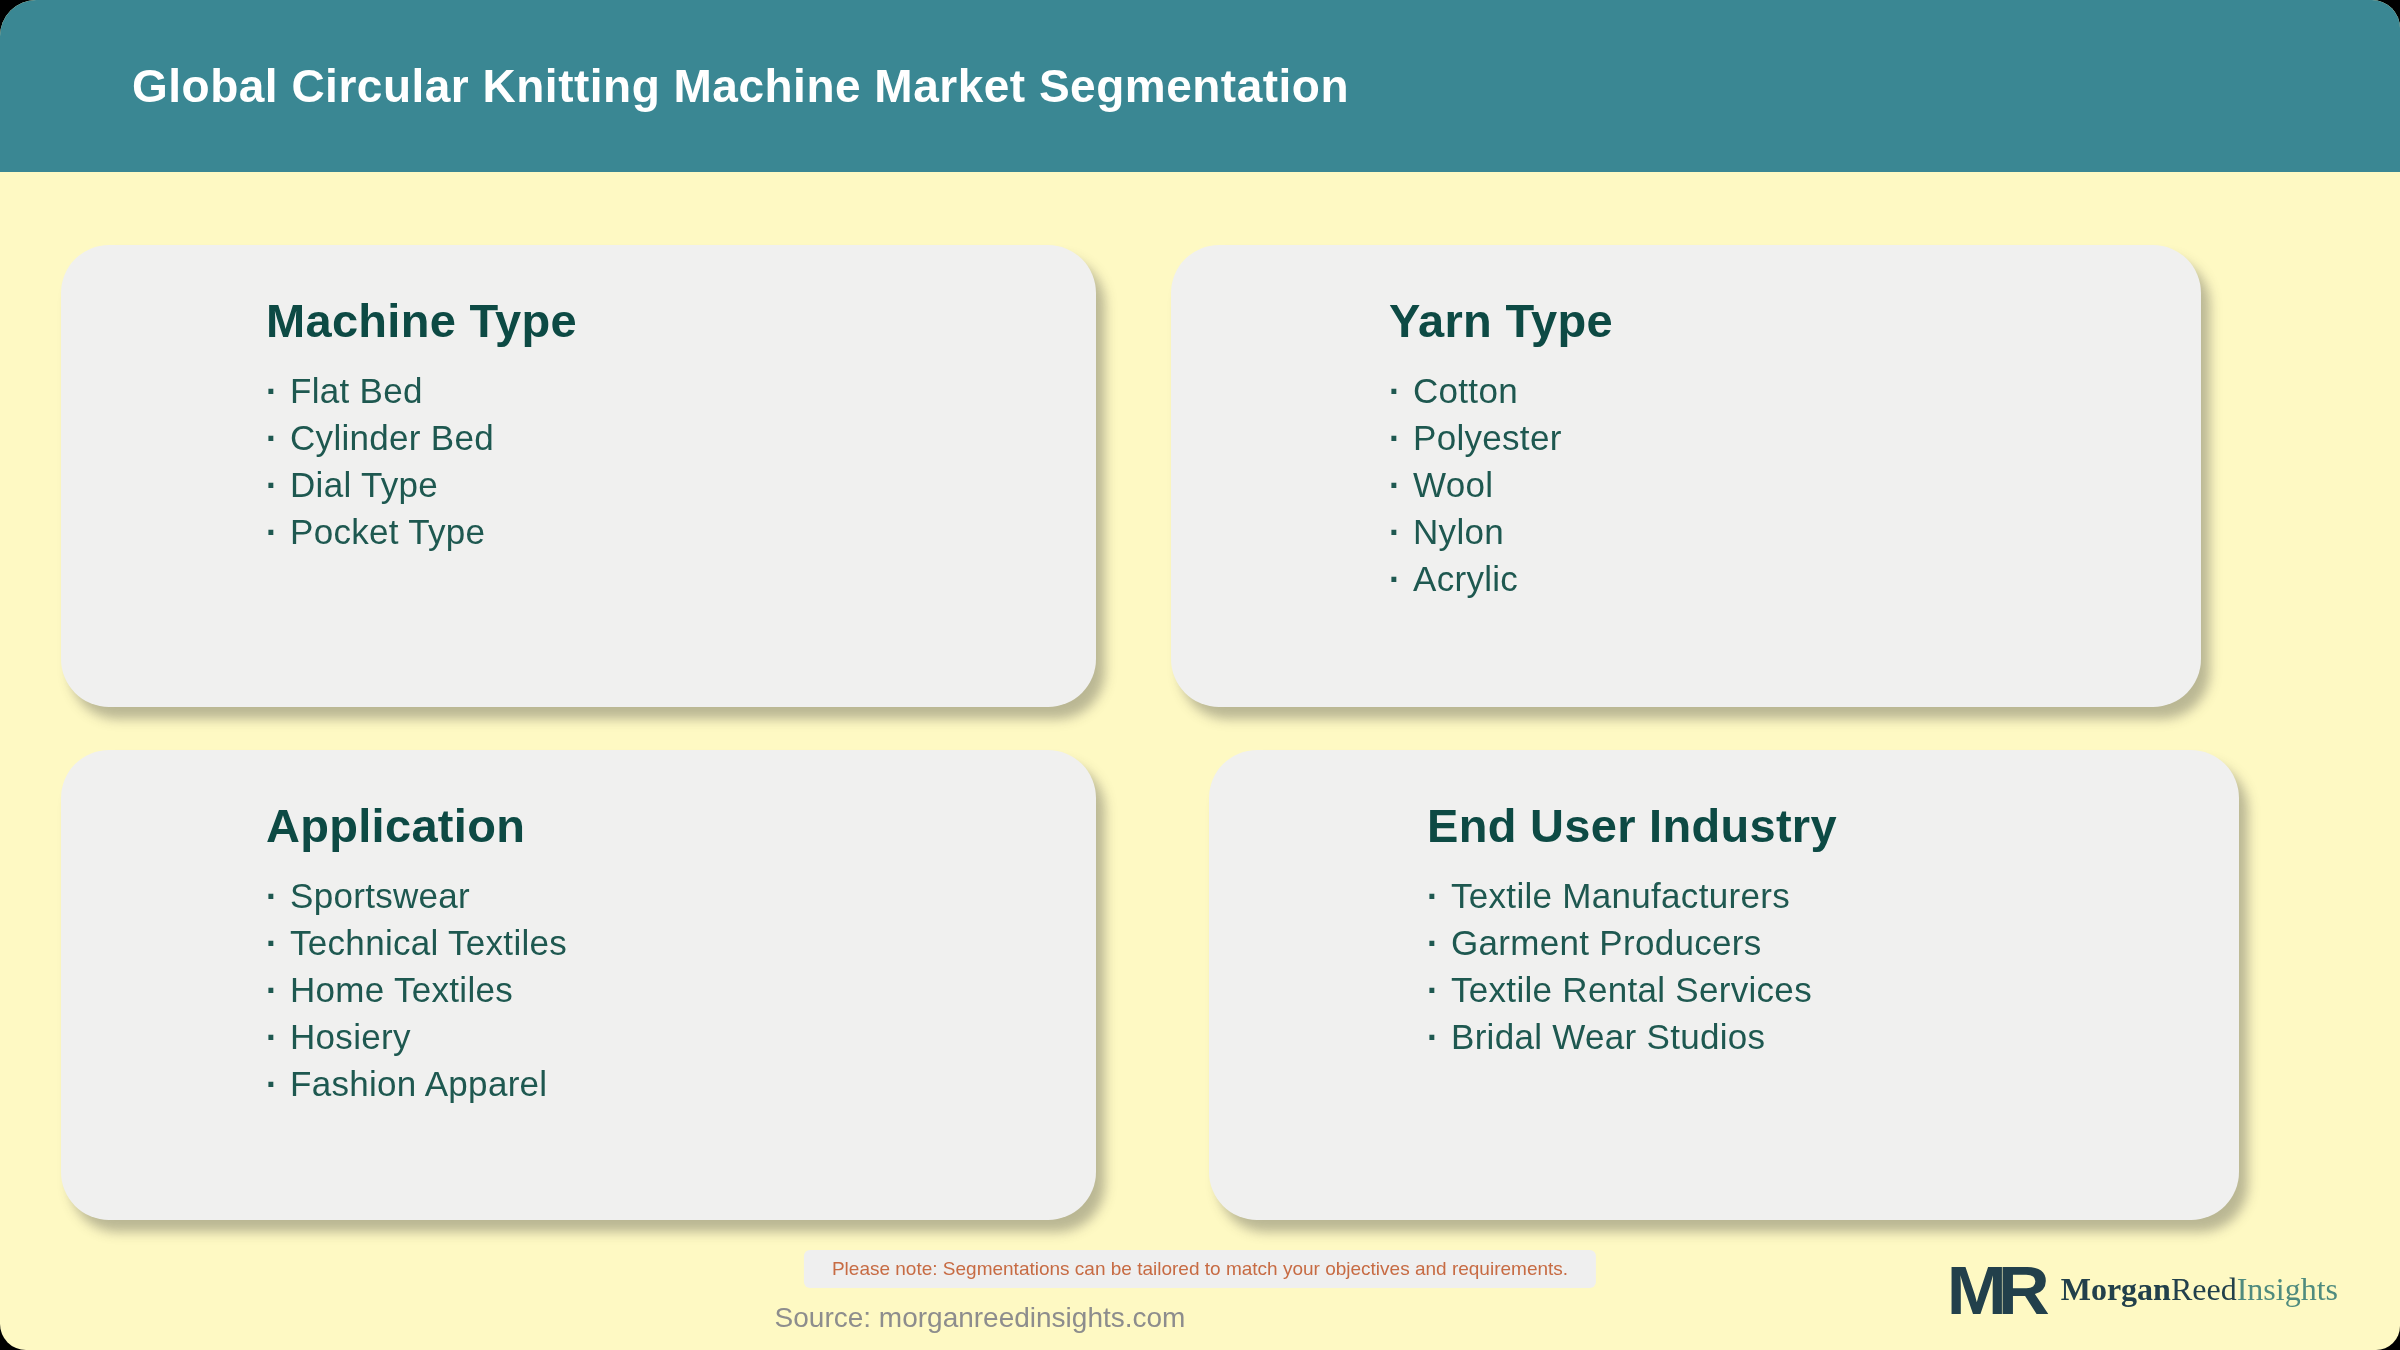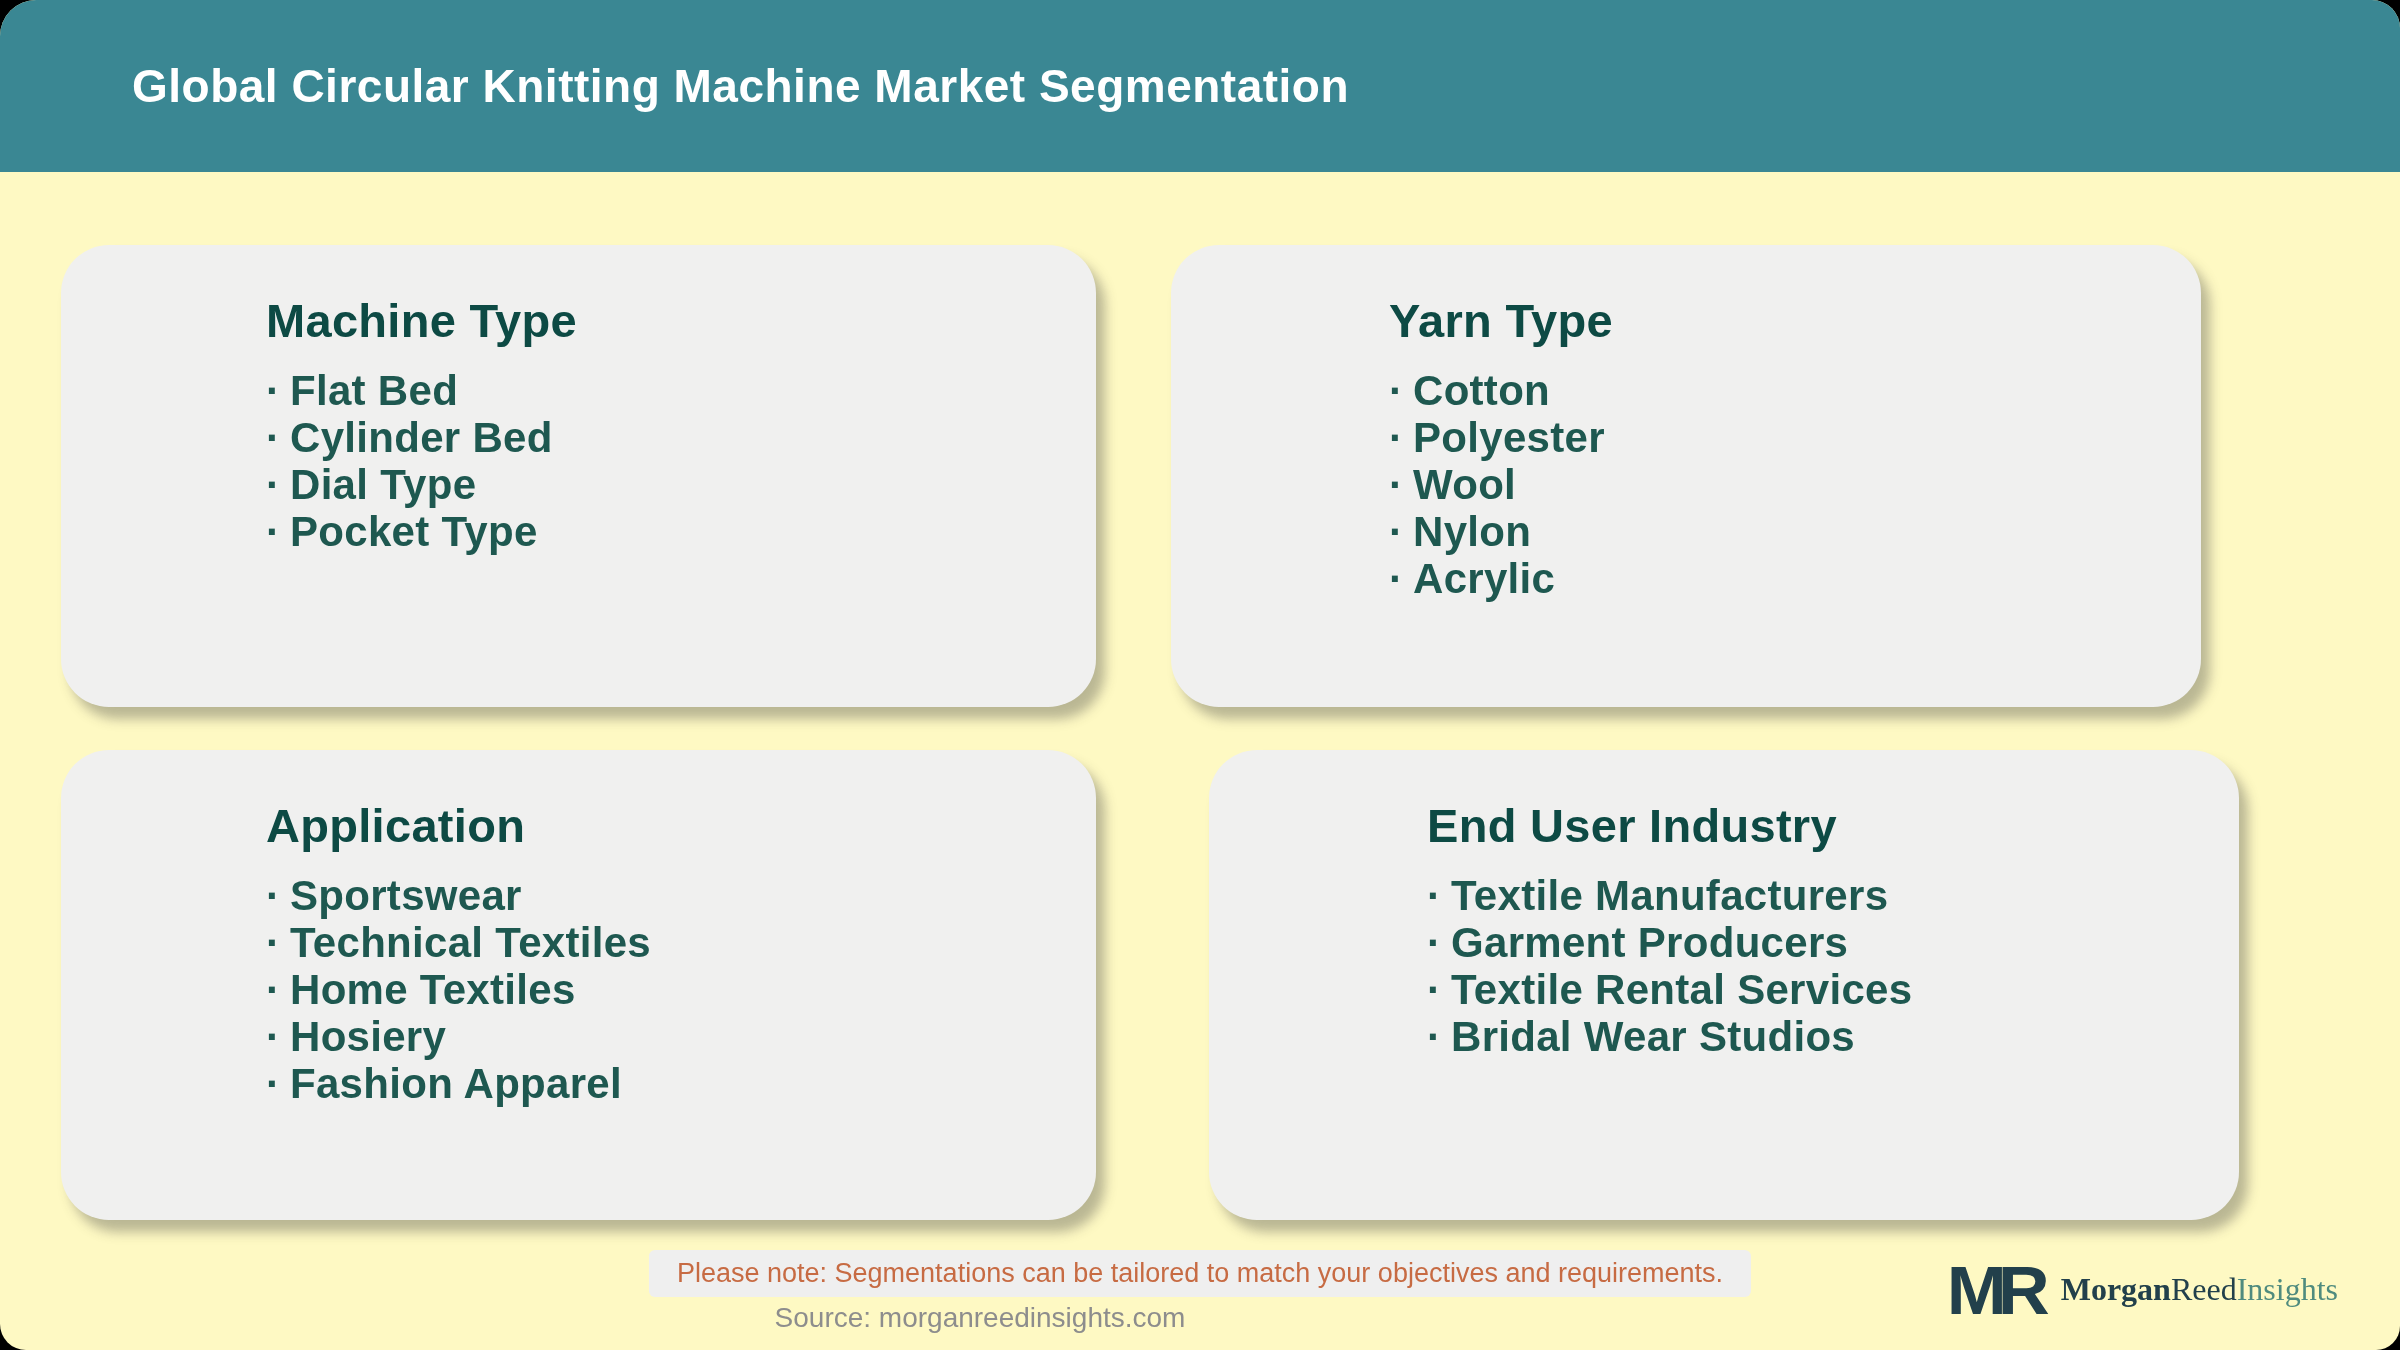--- a/index.html
+++ b/index.html
@@ -50,23 +50,23 @@
   .card h2 {
     margin: 0 0 16px 0;
     font-size: 47px;
     line-height: 60px;
     font-weight: bold;
     color: var(--heading, #0D4A44);
     letter-spacing: 0.3px;
   }
   .list { }
   .list-item {
-    font-size: 42px;
+    font-size: 35px;
     line-height: 47px;
-    font-weight: bold;
+    font-weight: normal;
     color: var(--item, #1E5850);
     position: relative;
     padding-left: 24px;
     letter-spacing: 0.3px;
   }
   .list-item::before {
     content: "\00B7";
     position: absolute;
     left: 0;
     top: 0;
@@ -77,21 +77,21 @@
     top: 1250px;
     left: 50%;
     transform: translateX(-50%);
     background: var(--note-bg, #EFEFEF);
     border-radius: 6px;
     padding: 8px 28px;
     white-space: nowrap;
   }
   .note-banner span {
     color: var(--note-text, #C76B43);
-    font-size: 27px;
+    font-size: 19px;
   }
   .source-line {
     position: absolute;
     top: 1302px;
     left: 0;
     width: 1960px;
     text-align: center;
     color: var(--source, #8D8D8D);
     font-size: 28px;
   }

